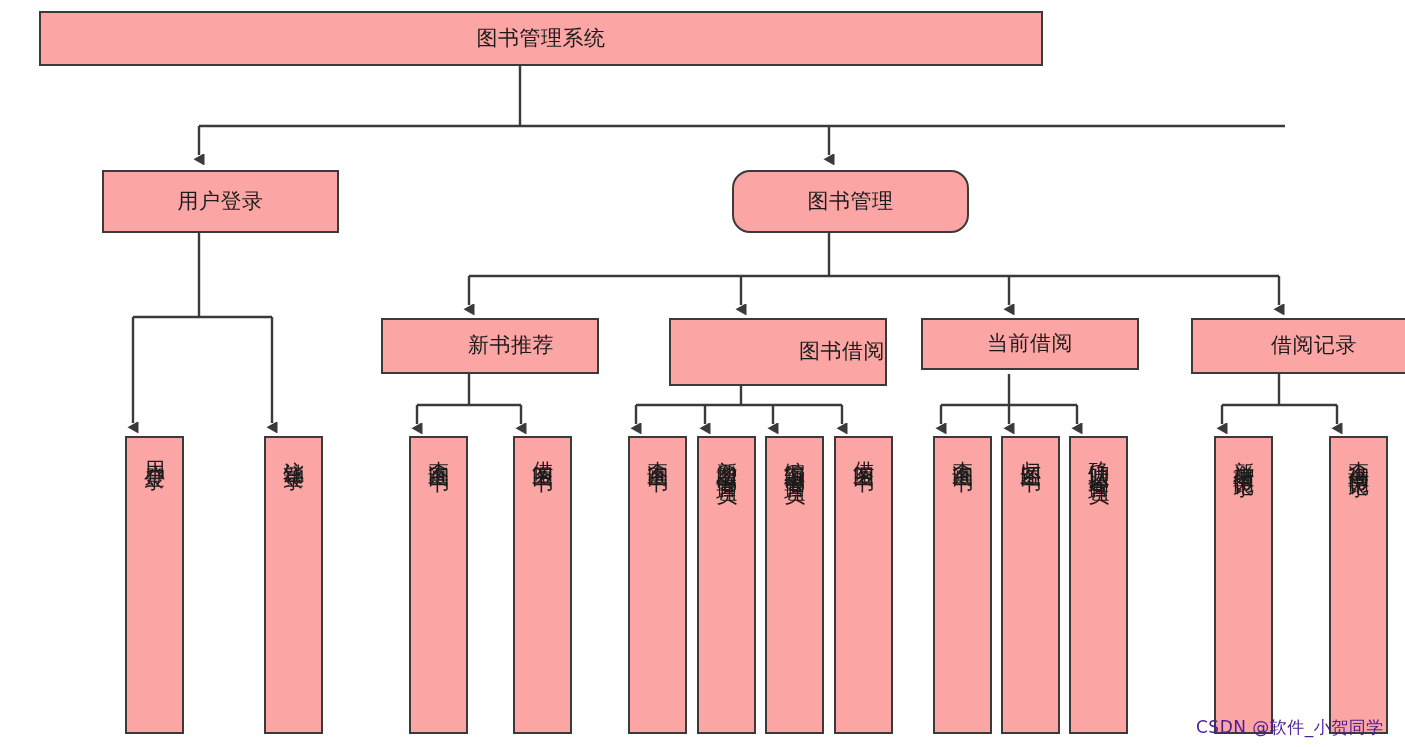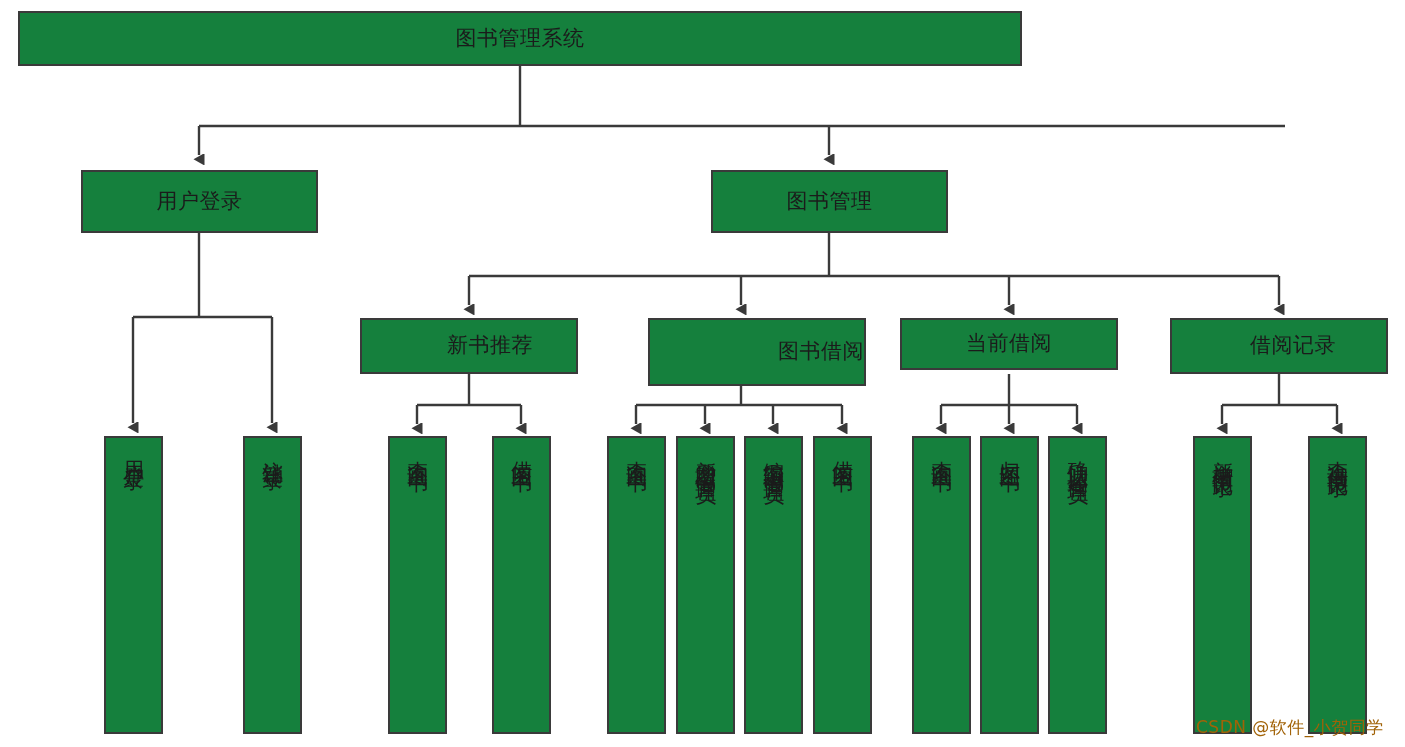--- a/index.html
+++ b/index.html
@@ -22,27 +22,28 @@
     position: absolute;
     left: 0;
     top: 0;
     width: 1405px;
     height: 747px;
   }
   .node {
     position: absolute;
     box-sizing: border-box;
     border: 2.2px solid #3a3a3a;
-    background: #15803d;
+    background: #fca5a5;
     color: #1b1b1b;
     display: flex;
     align-items: center;
     justify-content: center;
     text-align: center;
     letter-spacing: 0.5px;
+    margin-left: 21px;
   }
   .node.horiz {
     font-size: 21px;
     line-height: 1.2;
   }
   .node.vert {
     writing-mode: vertical-rl;
     text-orientation: upright;
     font-size: 21px;
     line-height: 1.08;
@@ -53,21 +54,21 @@
     align-items: center;
   }
   .node.vert > span {
     writing-mode: vertical-rl;
     text-orientation: upright;
     display: block;
   }
   .watermark {
     position: absolute;
     font-size: 17px;
-    color: #a16207;
+    color: #4c1d95;
     white-space: nowrap;
     letter-spacing: 0.5px;
     pointer-events: none;
   }
 </style>
 </head>
 <body>
 
 <div id="canvas">
 
@@ -121,21 +122,21 @@
     </g>
   </svg>
 
   <div class="node horiz" style="left:18px; top:11px; width:1004px; height:55px;">
     <span>图书管理系统</span>
   </div>
 
   <div class="node horiz" style="left:81px; top:170px; width:237px; height:63px;">
     <span>用户登录</span>
   </div>
-  <div class="node horiz" style="left:711px; top:170px; width:237px; height:63px;">
+  <div class="node horiz" style="left:711px; top:170px; width:237px; height:63px;border-radius:18px;">
     <span>图书管理</span>
   </div>
 
   <div class="node horiz" style="left:360px; top:318px; width:218px; height:56px;padding-left:42px;">
     <span>新书推荐</span>
   </div>
   <div class="node horiz" style="left:648px; top:318px; width:218px; height:68px;justify-content:flex-end;">
     <span>图书借阅</span>
   </div>
   <div class="node horiz" style="left:900px; top:318px; width:218px; height:52px;">

